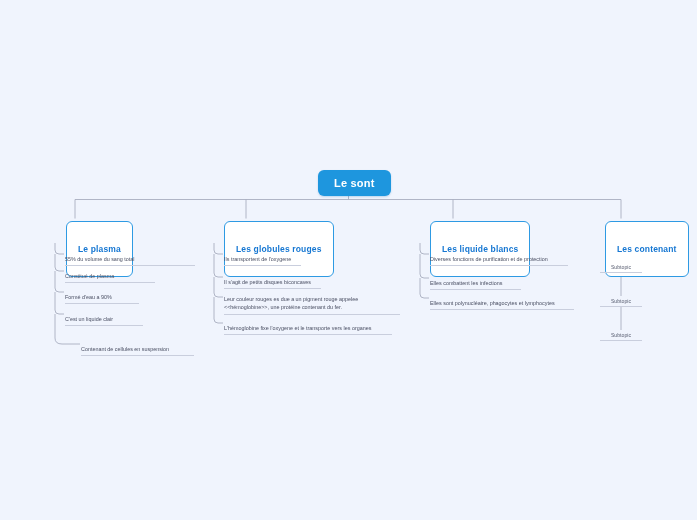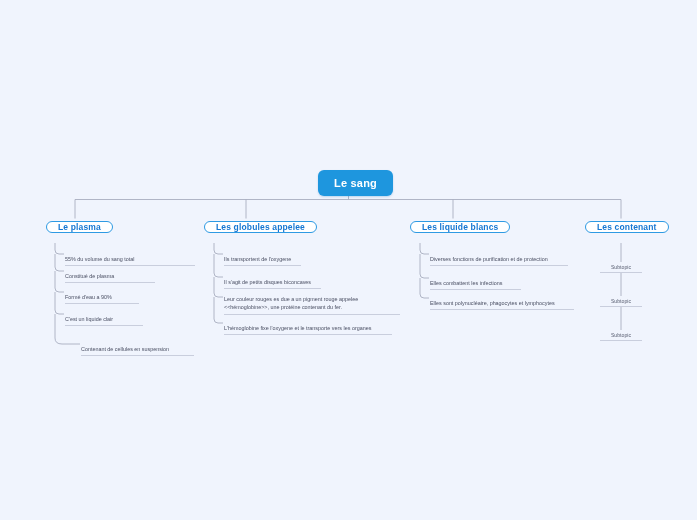--- a/index.html
+++ b/index.html
@@ -46,22 +46,23 @@
   }
   
   .branch-node {
     background: #ffffff;
     color: #1677d2;
     border: 1.3px solid #2e9ae3;
     border-radius: 6px;
     font-size: 8.5px;
     font-weight: bold;
     letter-spacing: 0.15px;
-    padding: 0 11px;
+    padding: 22px 11px;
     text-align: center;
+    margin-left: 20px;
   }
   
   .leaf-node {
     color: #4a4f63;
     font-size: 5.4px;
     line-height: 1.55;
     padding: 0 0 2px 0;
     border-bottom: 0.8px solid #c9cedd;
     white-space: normal;
   }
@@ -116,21 +117,21 @@
     </g>
 
     <g fill="none" stroke="#a8aebf" stroke-width="0.9">
       <path d="M621,243 L621,262"></path>
       <path d="M621,272 L621,296"></path>
       <path d="M621,306 L621,330"></path>
     </g>
   </svg>
 
   <div class="node root-node" style="left:318px; top:170px;">
-    <span>Le sang</span>
+    <span>Le sont</span>
   </div>
 
   <div class="node branch-node" style="left:46px; top:221px;">
     <span>Le plasma</span>
   </div>
 
   <div class="node leaf-node" style="left:65px; top:255px; width:130px;">
     <span>55% du volume du sang total</span>
   </div>
   <div class="node leaf-node" style="left:65px; top:272px; width:90px;">
@@ -140,21 +141,21 @@
     <span>Formé d'eau a 90%</span>
   </div>
   <div class="node leaf-node" style="left:65px; top:315px; width:78px;">
     <span>C'est un liquide clair</span>
   </div>
   <div class="node leaf-node" style="left:81px; top:345px; width:113px;">
     <span>Contenant de cellules en suspension</span>
   </div>
 
   <div class="node branch-node" style="left:204px; top:221px;">
-    <span>Les globules appelee</span>
+    <span>Les globules rouges</span>
   </div>
 
   <div class="node leaf-node" style="left:224px; top:255px; width:77px;">
     <span>Ils transportent de l'oxygene</span>
   </div>
   <div class="node leaf-node" style="left:224px; top:278px; width:97px;">
     <span>Il s'agit de petits disques biconcaves</span>
   </div>
   <div class="node leaf-node multiline" style="left:224px; top:295px; width:176px;">
     <span>Leur couleur rouges es due a un pigment rouge appelee &lt;&lt;hémoglobine&gt;&gt;, une protéine contenant du fer.</span>

